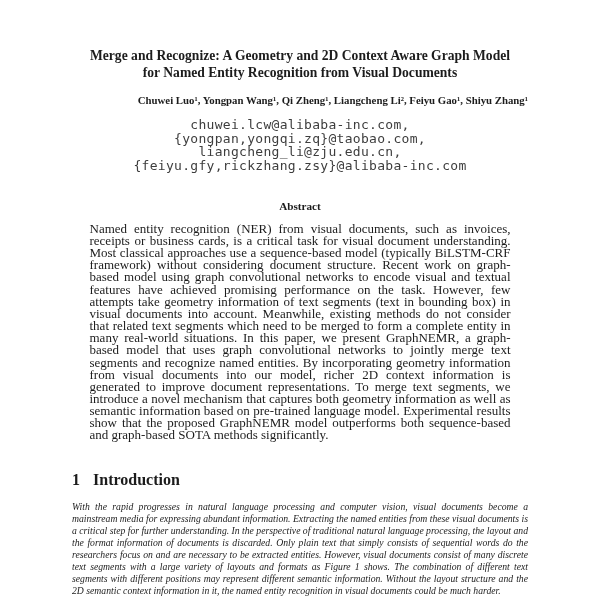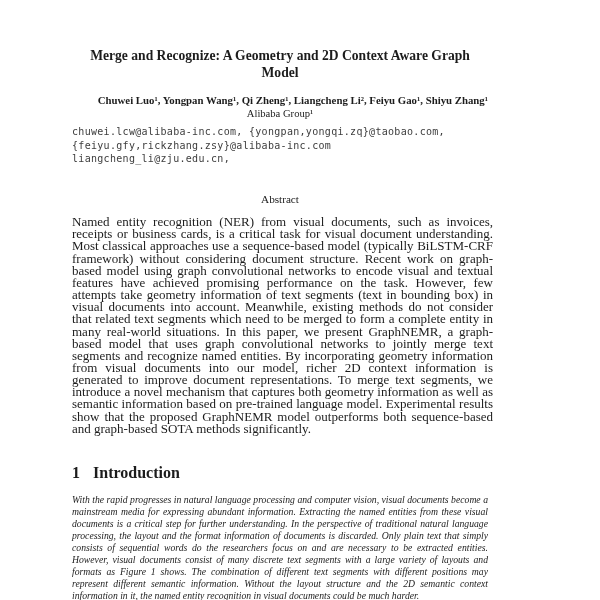--- a/index.html
+++ b/index.html
@@ -4,21 +4,21 @@
 <style>
   html, body { margin: 0; padding: 0; background: #ffffff; }
   .page {
     position: relative;
     width: 600px;
     height: 600px;
     background: #ffffff;
     color: #1c1c1c;
     font-family: "Liberation Serif", "DejaVu Serif", serif;
     box-sizing: border-box;
-    padding: 47px 112px 0 72px;
+    padding: 47px 72px 0 72px;
     overflow: hidden;
   }
   .title {
     text-align: center;
     font-weight: bold;
     font-size: 13.6px;
     line-height: 17px;
   }
   .authors {
     text-align: right;
@@ -26,31 +26,31 @@
     font-size: 10.8px;
     line-height: 14px;
     margin-top: 12px;
   }
   .affil {
     text-align: center;
     font-size: 10.6px;
     line-height: 14px;
   }
   .emails {
-    text-align: left;
+    text-align: center;
     font-family: "DejaVu Sans Mono", "Liberation Mono", monospace;
-    font-size: 10px;
+    font-size: 13px;
     line-height: 13.7px;
     letter-spacing: 0.3px;
     color: #3d3d3d;
-    margin-top: 4px;
+    margin-top: 11px;
   }
   .abstract-heading {
     text-align: center;
-    font-weight: normal;
+    font-weight: bold;
     font-size: 11.2px;
     line-height: 15px;
     margin-top: 26px;
   }
   .abstract-text {
     width: 421px;
     margin: 9px auto 0 auto;
     text-align: justify;
     font-size: 13px;
     line-height: 12.15px;
@@ -74,30 +74,30 @@
     text-indent: 13px;
   }
 </style>
 </head>
 <body>
 
 <div class="page">
 
   <div class="title">
     <div>Merge and Recognize: A Geometry and 2D Context Aware Graph Model</div>
+    <div>for Named Entity Recognition from Visual Documents</div>
   </div>
 
   <div class="authors">Chuwei Luo¹, Yongpan Wang¹, Qi Zheng¹, Liangcheng Li², Feiyu Gao¹, Shiyu Zhang¹</div>
 
-  <div class="affil">Alibaba Group¹</div>
 
   <div class="emails">
     <div>chuwei.lcw@alibaba-inc.com, {yongpan,yongqi.zq}@taobao.com,</div>
+    <div>liangcheng_li@zju.edu.cn,</div>
     <div>{feiyu.gfy,rickzhang.zsy}@alibaba-inc.com</div>
-    <div>liangcheng_li@zju.edu.cn,</div>
   </div>
 
   <div class="abstract-heading">Abstract</div>
 
   <div class="abstract-text">Named entity recognition (NER) from visual documents, such as invoices, receipts or business cards, is a critical task for visual document understanding. Most classical approaches use a sequence-based model (typically BiLSTM-CRF framework) without considering document structure. Recent work on graph-based model using graph convolutional networks to encode visual and textual features have achieved promising performance on the task. However, few attempts take geometry information of text segments (text in bounding box) in visual documents into account. Meanwhile, existing methods do not consider that related text segments which need to be merged to form a complete entity in many real-world situations. In this paper, we present GraphNEMR, a graph-based model that uses graph convolutional networks to jointly merge text segments and recognize named entities. By incorporating geometry information from visual documents into our model, richer 2D context information is generated to improve document representations. To merge text segments, we introduce a novel mechanism that captures both geometry information as well as semantic information based on pre-trained language model. Experimental results show that the proposed GraphNEMR model outperforms both sequence-based and graph-based SOTA methods significantly.</div>
 
   <div class="section-heading">
     <span class="section-number">1</span><span>Introduction</span>
   </div>
 

